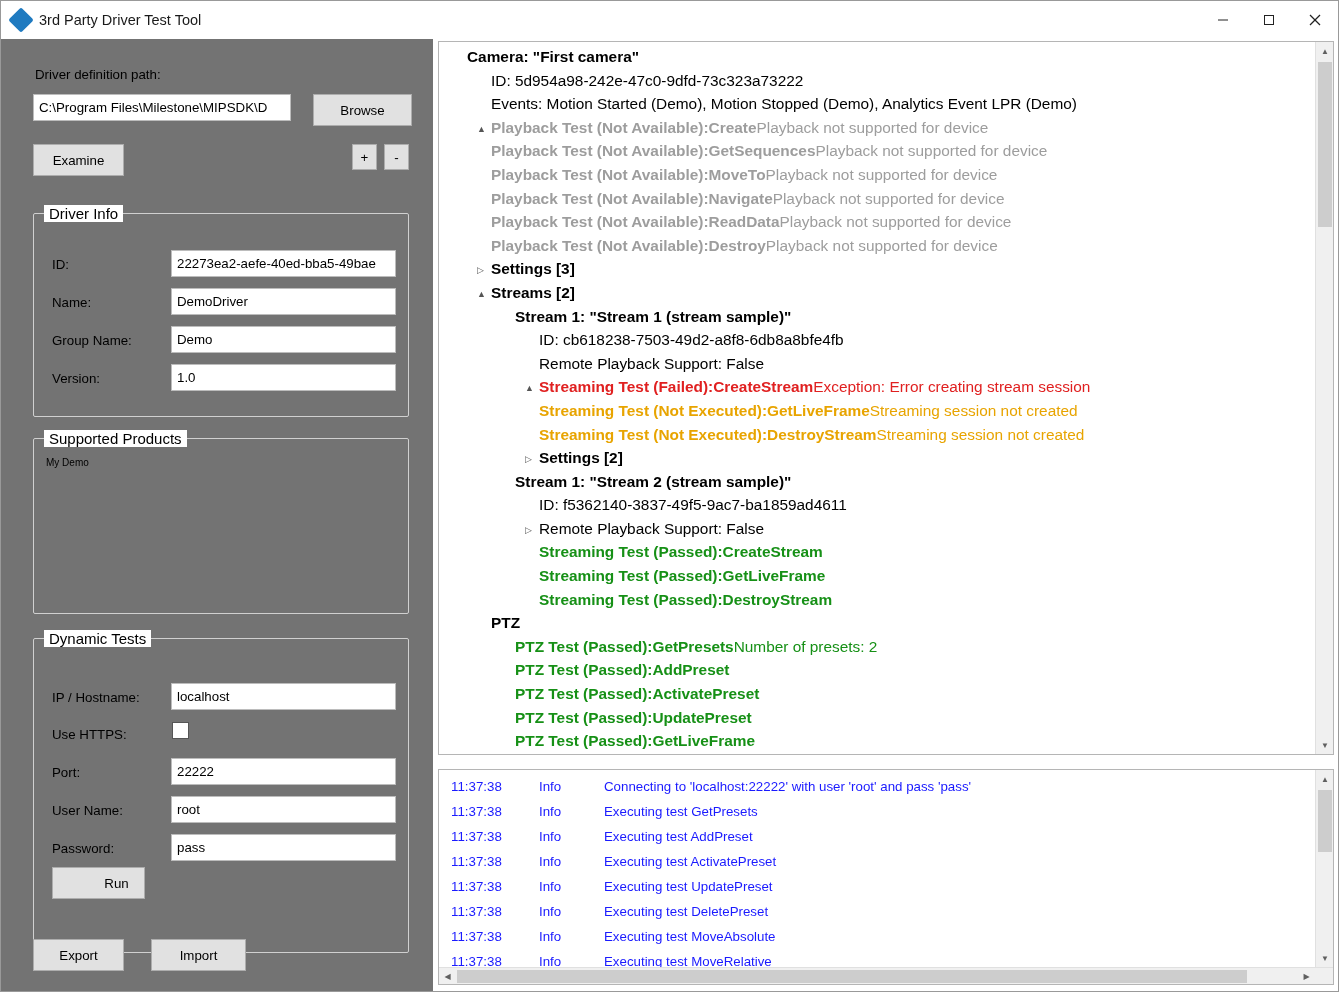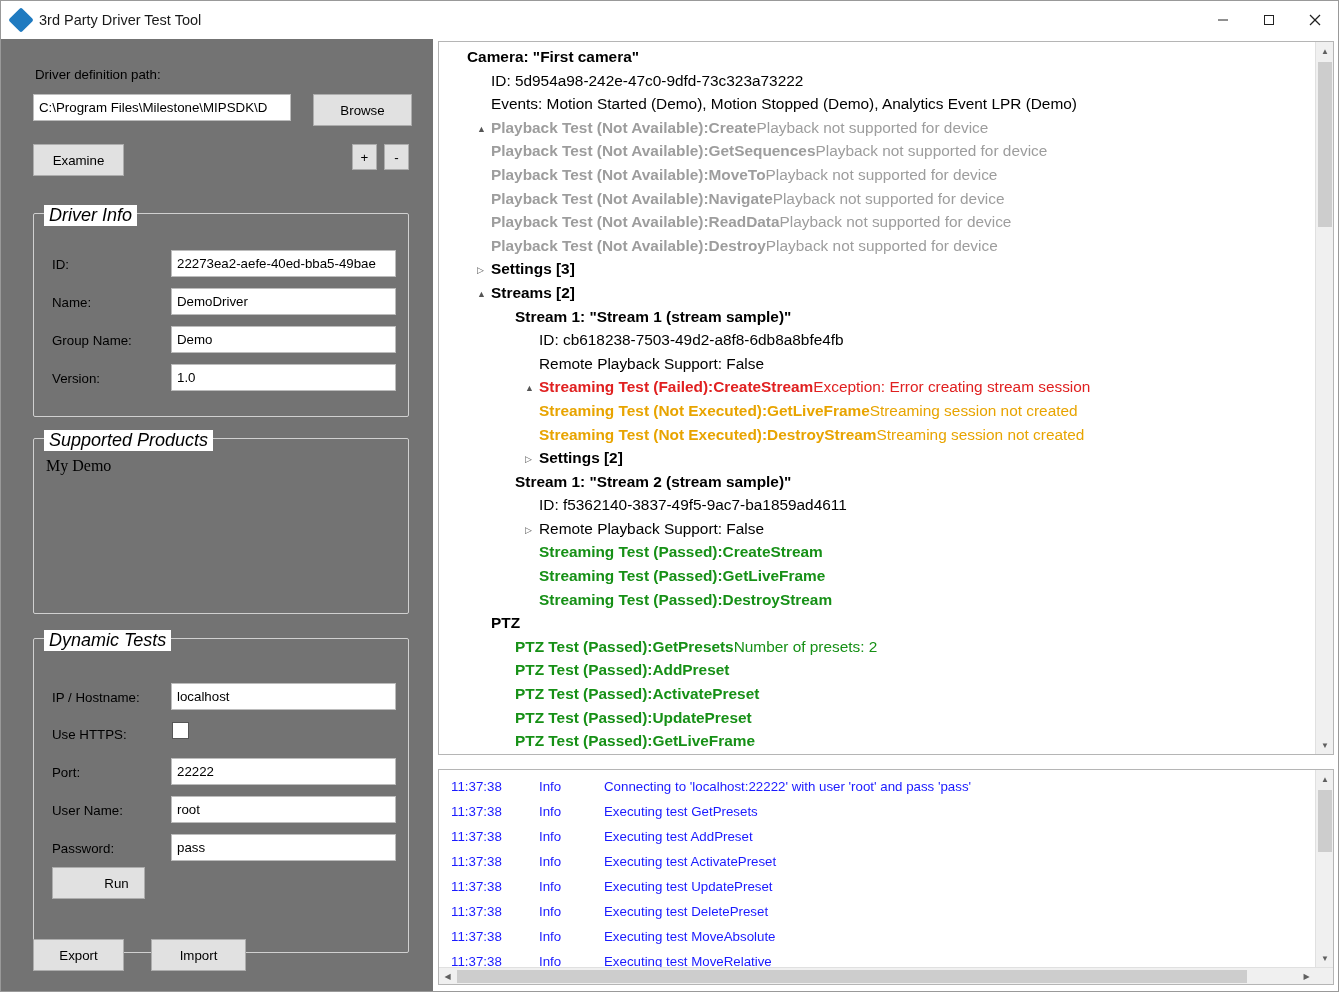--- a/index.html
+++ b/index.html
@@ -82,23 +82,22 @@
   .group {
     position: absolute;
     border: 1px solid #d0d0d0;
     border-radius: 2px;
   }
   .group-title {
     position: absolute;
     top: -9px; left: 10px;
     background: #fff;
     padding: 0 5px;
-    font-size: 18px;
+    font-size: 15px;
     color: #000;
-    font-style: italic;
   }
   .checkbox {
     width: 17px; height: 17px;
     border: 1px solid #555;
     background: #fff;
   }
   
   .results {
     position: absolute;
     left: 437px; top: 40px;
@@ -248,21 +247,21 @@
 
       <div class="lbl" style="position:absolute;left:18px;top:119px;">Group Name:</div>
       <div class="textbox" style="position:absolute;left:137px;top:112px;width:225px;">Demo</div>
 
       <div class="lbl" style="position:absolute;left:18px;top:157px;">Version:</div>
       <div class="textbox" style="position:absolute;left:137px;top:150px;width:225px;">1.0</div>
     </div>
 
     <div class="group" style="left:32px;top:399px;width:376px;height:176px;">
       <div class="group-title">Supported Products</div>
-      <div style="position:absolute;left:12px;top:18px;font-size:16px;color:#000;font-family:Liberation Serif, serif;">My Demo</div>
+      <div style="position:absolute;left:12px;top:18px;font-size:10px;color:#000;">My Demo</div>
     </div>
 
     <div class="group" style="left:32px;top:599px;width:376px;height:315px;">
       <div class="group-title">Dynamic Tests</div>
 
       <div class="lbl" style="position:absolute;left:18px;top:51px;">IP / Hostname:</div>
       <div class="textbox" style="position:absolute;left:137px;top:44px;width:225px;">localhost</div>
 
       <div class="lbl" style="position:absolute;left:18px;top:88px;">Use HTTPS:</div>
       <div class="checkbox" style="position:absolute;left:138px;top:83px;"></div>

